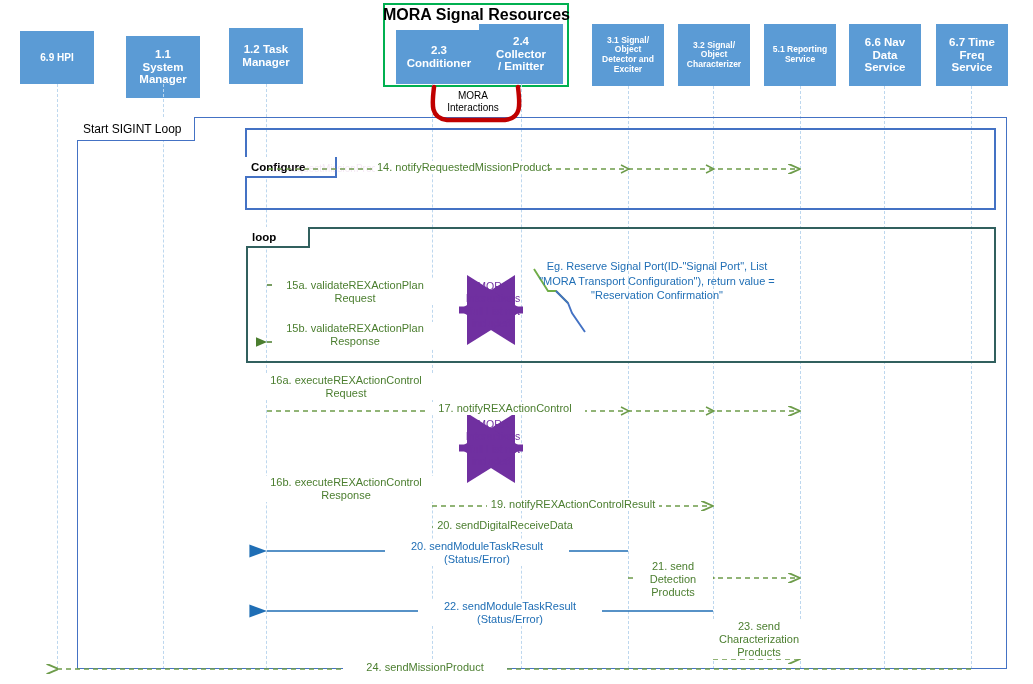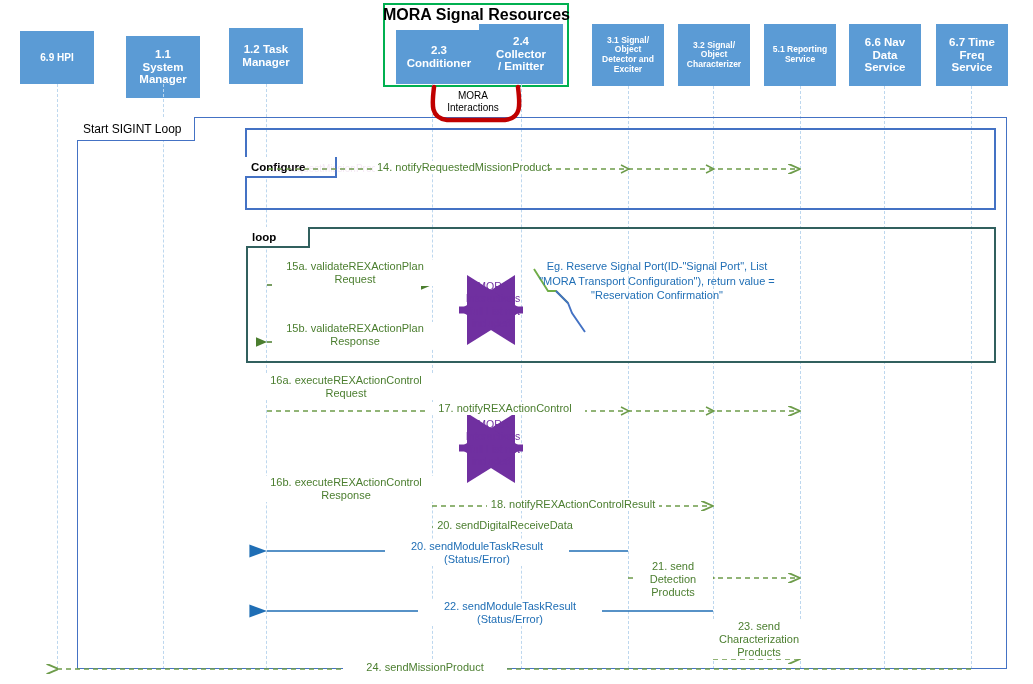--- a/index.html
+++ b/index.html
@@ -173,31 +173,31 @@
 
     <line x1="713" y1="611" x2="267" y2="611" stroke="#1f6eb5" stroke-width="1.6" marker-end="url(#ah-blue-solid-l)"></line>
 
     <line x1="713" y1="659" x2="800" y2="659" stroke="#6d9c4a" stroke-width="1.3" stroke-dasharray="5,4" marker-end="url(#ah-green-open)"></line>
 
     <line x1="971" y1="669" x2="57" y2="669" stroke="#6d9c4a" stroke-width="1.3" stroke-dasharray="5,4" marker-end="url(#ah-green-open-l)"></line>
   </svg>
 
   <div class="msg-label" style="left:375px;top:161px;width:170px;">14. notifyRequestedMissionProduct</div>
 
-  <div class="msg-label" style="left:272px;top:260px;width:162px;">15a. validateREXActionPlan<br>Request</div>
+  <div class="msg-label" style="left:272px;top:279px;width:162px;">15a. validateREXActionPlan<br>Request</div>
 
   <div class="msg-label" style="left:272px;top:322px;width:162px;">15b. validateREXActionPlan<br>Response</div>
 
   <div class="msg-label" style="left:256px;top:374px;width:176px;">16a. executeREXActionControl<br>Request</div>
 
   <div class="msg-label" style="left:425px;top:402px;width:156px;">17. notifyREXActionControl</div>
 
   <div class="msg-label" style="left:256px;top:476px;width:176px;">16b. executeREXActionControl<br>Response</div>
 
-  <div class="msg-label" style="left:487px;top:498px;width:168px;">18. notifyREXActionControlResult</div>
+  <div class="msg-label" style="left:487px;top:498px;width:168px;">19. notifyREXActionControlResult</div>
 
   <div class="msg-label" style="left:433px;top:519px;width:140px;">20. sendDigitalReceiveData</div>
 
   <div class="msg-label blue" style="left:385px;top:540px;width:180px;">20. sendModuleTaskResult<br>(Status/Error)</div>
 
   <div class="msg-label" style="left:633px;top:560px;width:76px;">21. send<br>Detection<br>Products</div>
 
   <div class="msg-label blue" style="left:418px;top:600px;width:180px;">22. sendModuleTaskResult<br>(Status/Error)</div>
 
   <div class="msg-label" style="left:710px;top:620px;width:94px;">23. send<br>Characterization<br>Products</div>

